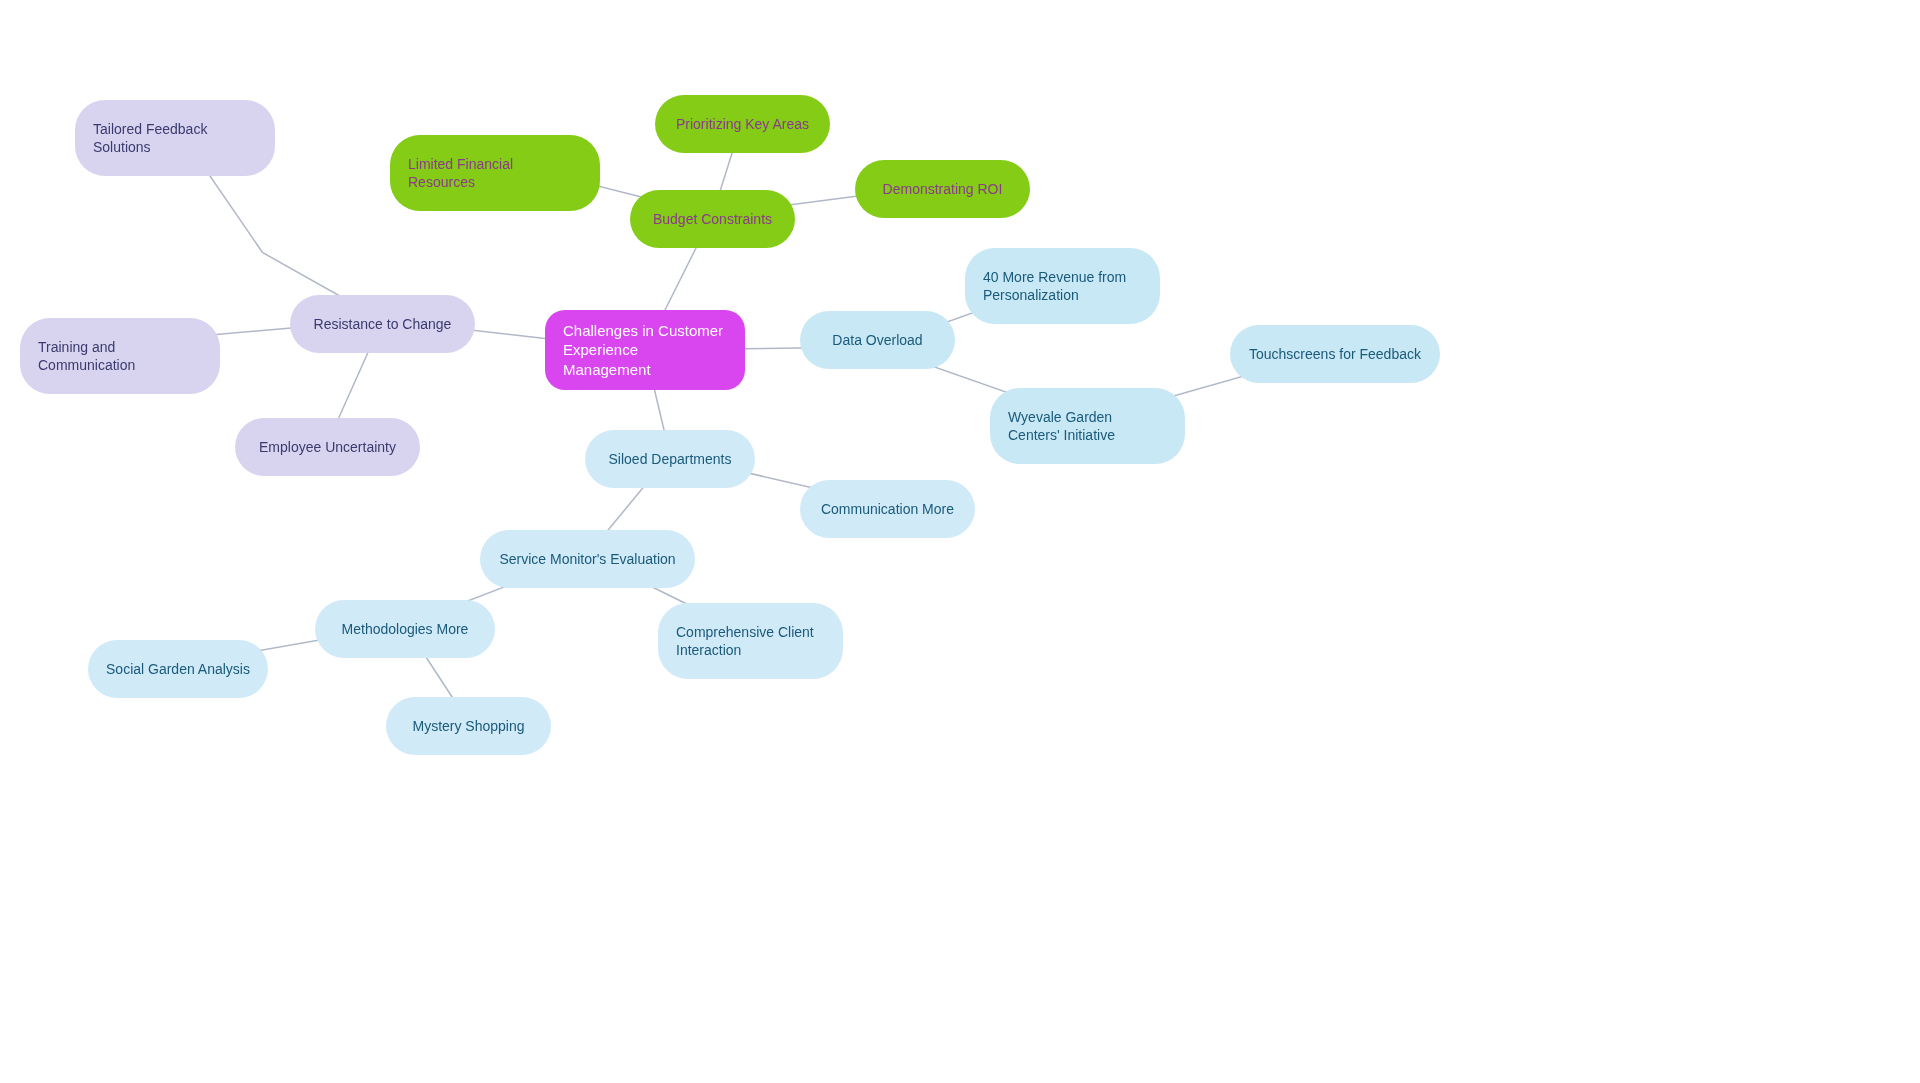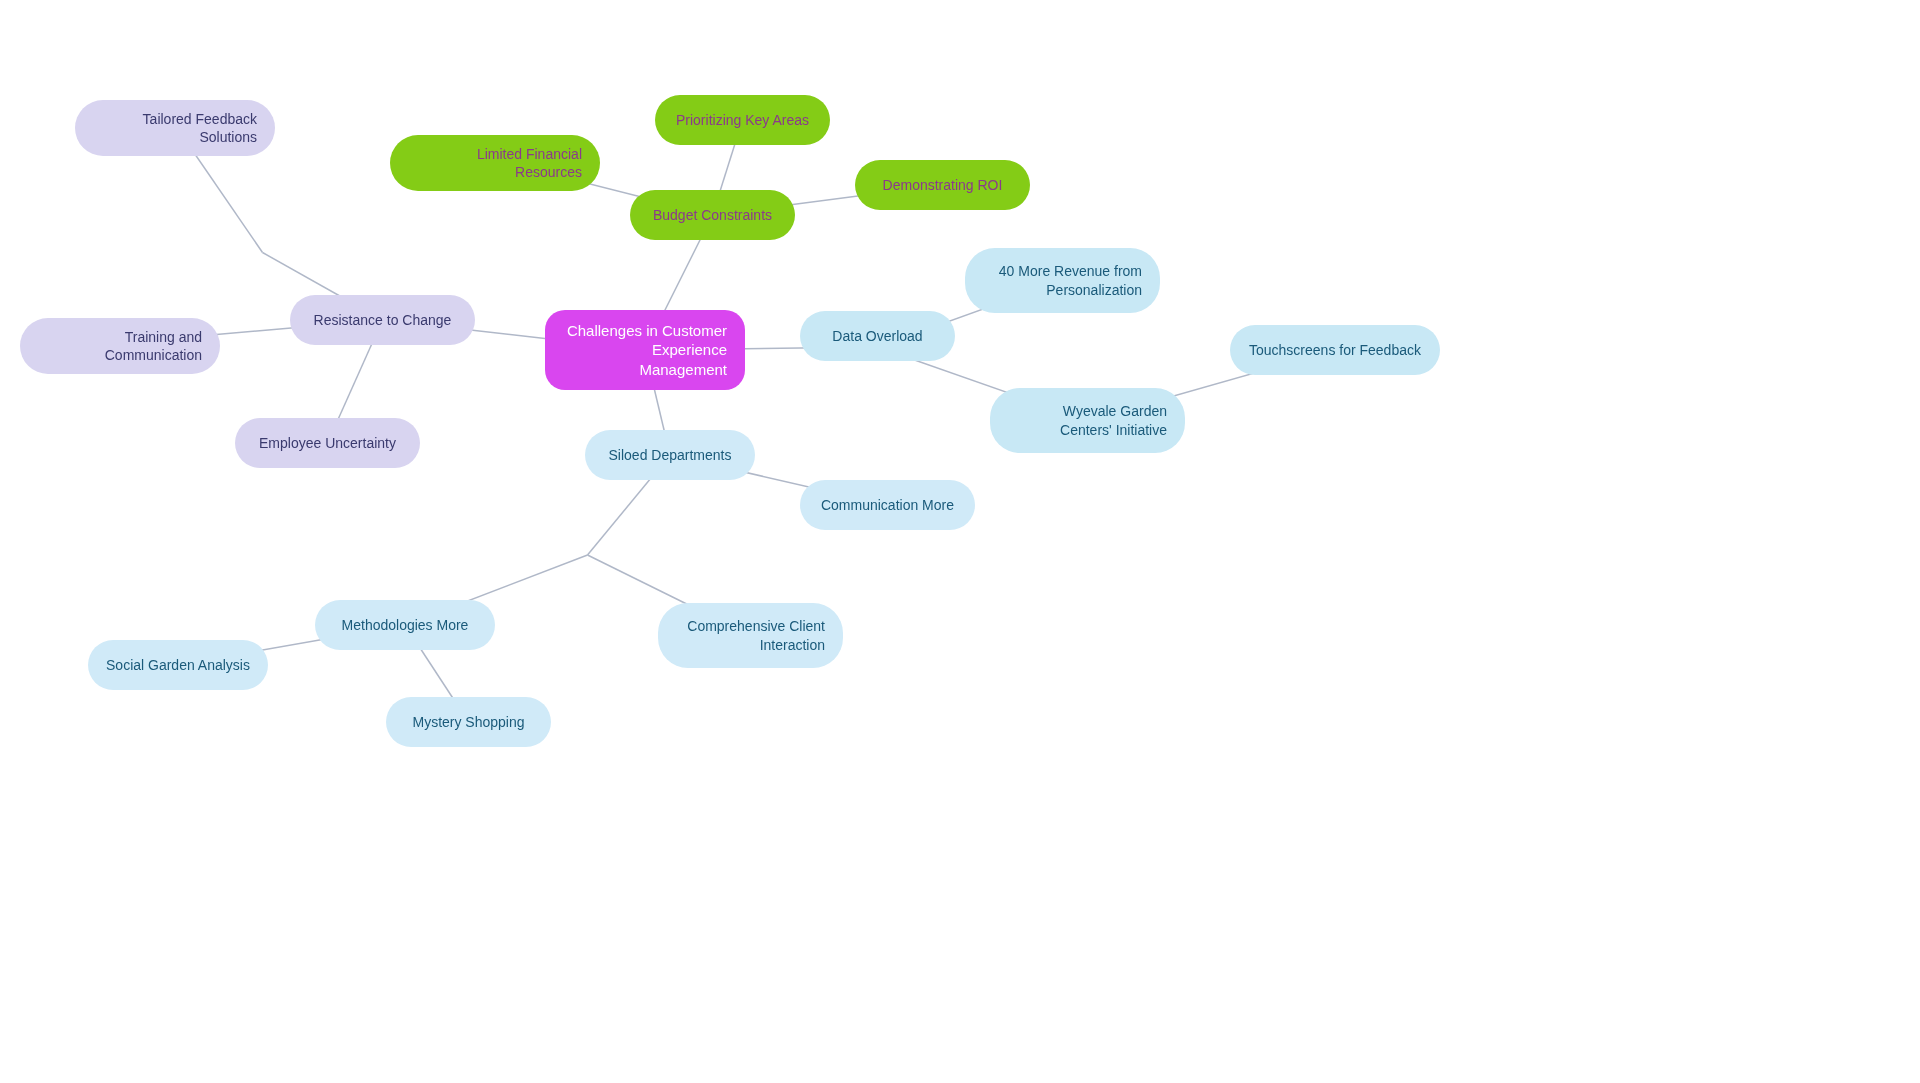--- a/index.html
+++ b/index.html
@@ -23,24 +23,24 @@
       height: 1083px;
       pointer-events: none;
       z-index: 0;
     }
     .node {
       position: absolute;
       border-radius: 30px;
       display: flex;
       align-items: center;
       justify-content: center;
-      text-align: right;
+      text-align: left;
       font-size: 14px;
       line-height: 1.3;
-      padding: 10px 18px;
+      padding: 20px 18px;
       z-index: 1;
       cursor: pointer;
     }
     .node-center {
       background: #d946ef;
       color: #ffffff;
       font-size: 15px;
       font-weight: 500;
       border-radius: 20px;
       width: 200px;
@@ -104,18 +104,19 @@
     <div class="node node-pink" style="left: 655px; top: 95px; width: 175px; min-height: 50px;">Prioritizing Key Areas</div>
     <div class="node node-pink" style="left: 855px; top: 160px; width: 175px; min-height: 50px;">Demonstrating ROI</div>
     <div class="node node-blue" style="left: 800px; top: 311px; width: 155px; min-height: 50px;">Data Overload</div>
     <div class="node node-blue" style="left: 965px; top: 248px; width: 195px; min-height: 65px;">40 More Revenue from
 Personalization</div>
     <div class="node node-blue" style="left: 990px; top: 388px; width: 195px; min-height: 65px;">Wyevale Garden Centers'
 Initiative</div>
     <div class="node node-blue" style="left: 1230px; top: 325px; width: 210px; min-height: 50px;">Touchscreens for Feedback</div>
     <div class="node node-lightblue" style="left: 800px; top: 480px; width: 175px; min-height: 50px;">Communication More</div>
     <div class="node node-lightblue" style="left: 585px; top: 430px; width: 170px; min-height: 50px;">Siloed Departments</div>
+    <div class="node node-lightblue" style="left: 480px; top: 530px; width: 215px; min-height: 50px;">Service Monitor's Evaluation</div>
     <div class="node node-lightblue" style="left: 658px; top: 603px; width: 185px; min-height: 65px;">Comprehensive Client
 Interaction</div>
     <div class="node node-lightblue" style="left: 315px; top: 600px; width: 180px; min-height: 50px;">Methodologies More</div>
     <div class="node node-lightblue" style="left: 88px; top: 640px; width: 180px; min-height: 50px;">Social Garden Analysis</div>
     <div class="node node-lightblue" style="left: 386px; top: 697px; width: 165px; min-height: 50px;">Mystery Shopping</div>
   </div>
 
 </body></html>

